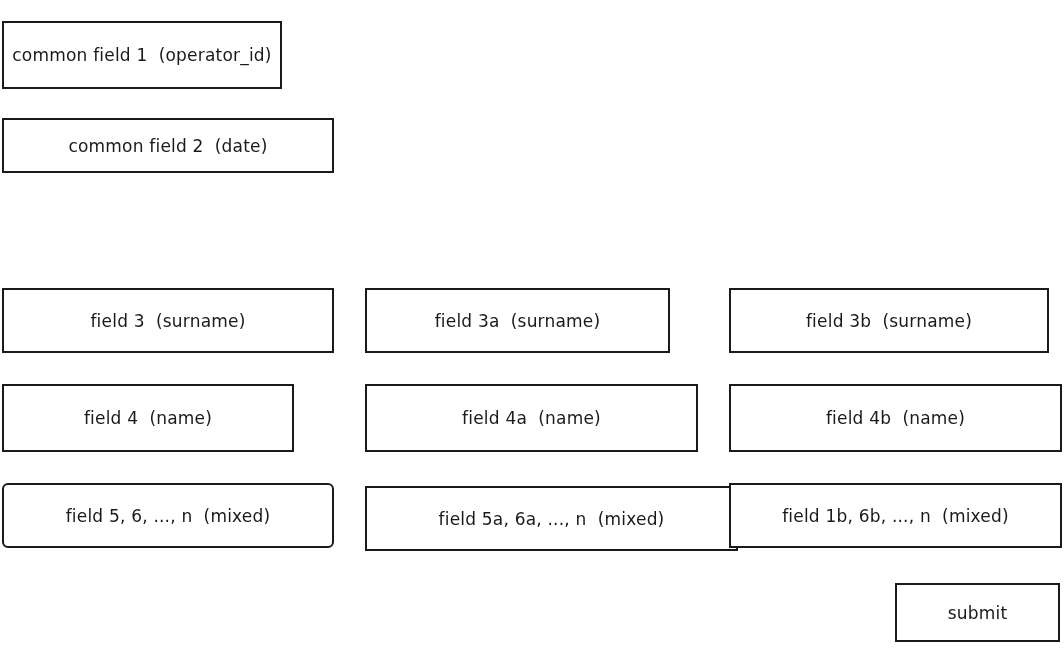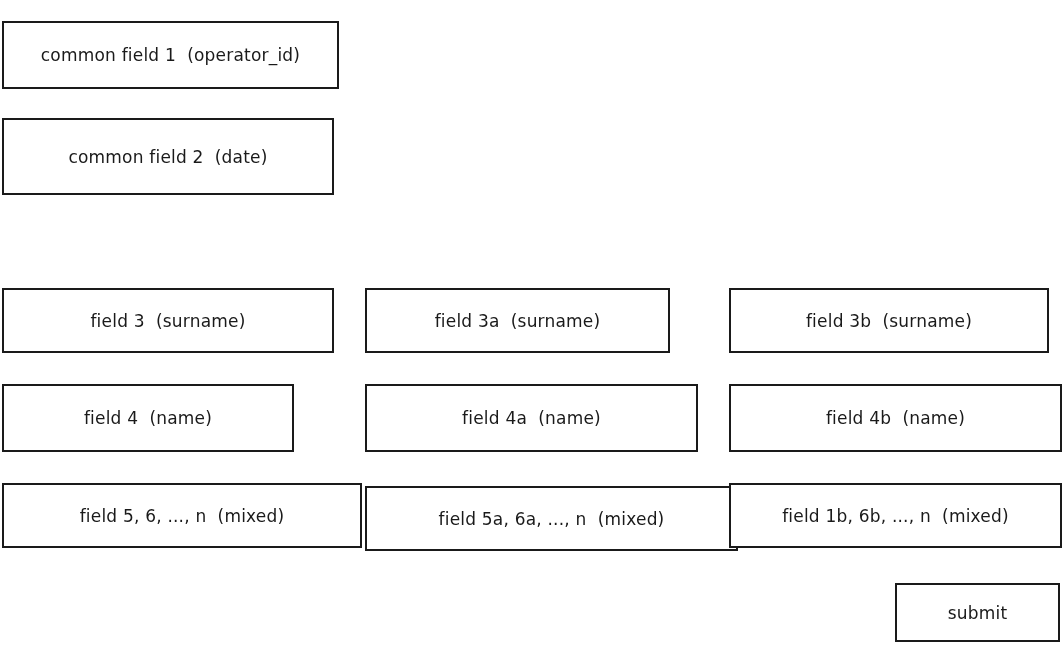--- a/index.html
+++ b/index.html
@@ -25,29 +25,29 @@
     justify-content: center;
   }
   .box-label {
     font-size: 17px;
     color: #1a1a1a;
     white-space: pre;
     letter-spacing: 0.2px;
     text-align: center;
   }
   
-  #common1 { left: 2px;   top: 21px;  width: 337px; height: 68px; }
-  #common2 { left: 2px;   top: 118px; width: 332px; height: 77px; }
+  #common1 { left: 2px;   top: 21px;  width: 280px; height: 68px; }
+  #common2 { left: 2px;   top: 118px; width: 332px; height: 55px; }
   #r1c1    { left: 2px;   top: 288px; width: 332px; height: 65px; }
   #r1c2    { left: 365px; top: 288px; width: 305px; height: 65px; }
   #r1c3    { left: 729px; top: 288px; width: 320px; height: 65px; }
   #r2c1    { left: 2px;   top: 384px; width: 292px; height: 68px; }
   #r2c2    { left: 365px; top: 384px; width: 333px; height: 68px; }
   #r2c3    { left: 729px; top: 384px; width: 333px; height: 68px; }
-  #r3c1    { left: 2px;   top: 483px; width: 360px; height: 65px; }
+  #r3c1    { left: 2px;   top: 483px; width: 332px; height: 65px; border-radius: 6px; }
   #r3c2    { left: 365px; top: 486px; width: 373px; height: 65px; }
   #r3c3    { left: 729px; top: 483px; width: 333px; height: 65px; }
   #submitBox { left: 895px; top: 583px; width: 165px; height: 59px; }
 </style>
 </head>
 <body>
 
 <div id="canvas">
 
   <div class="box" id="common1">

